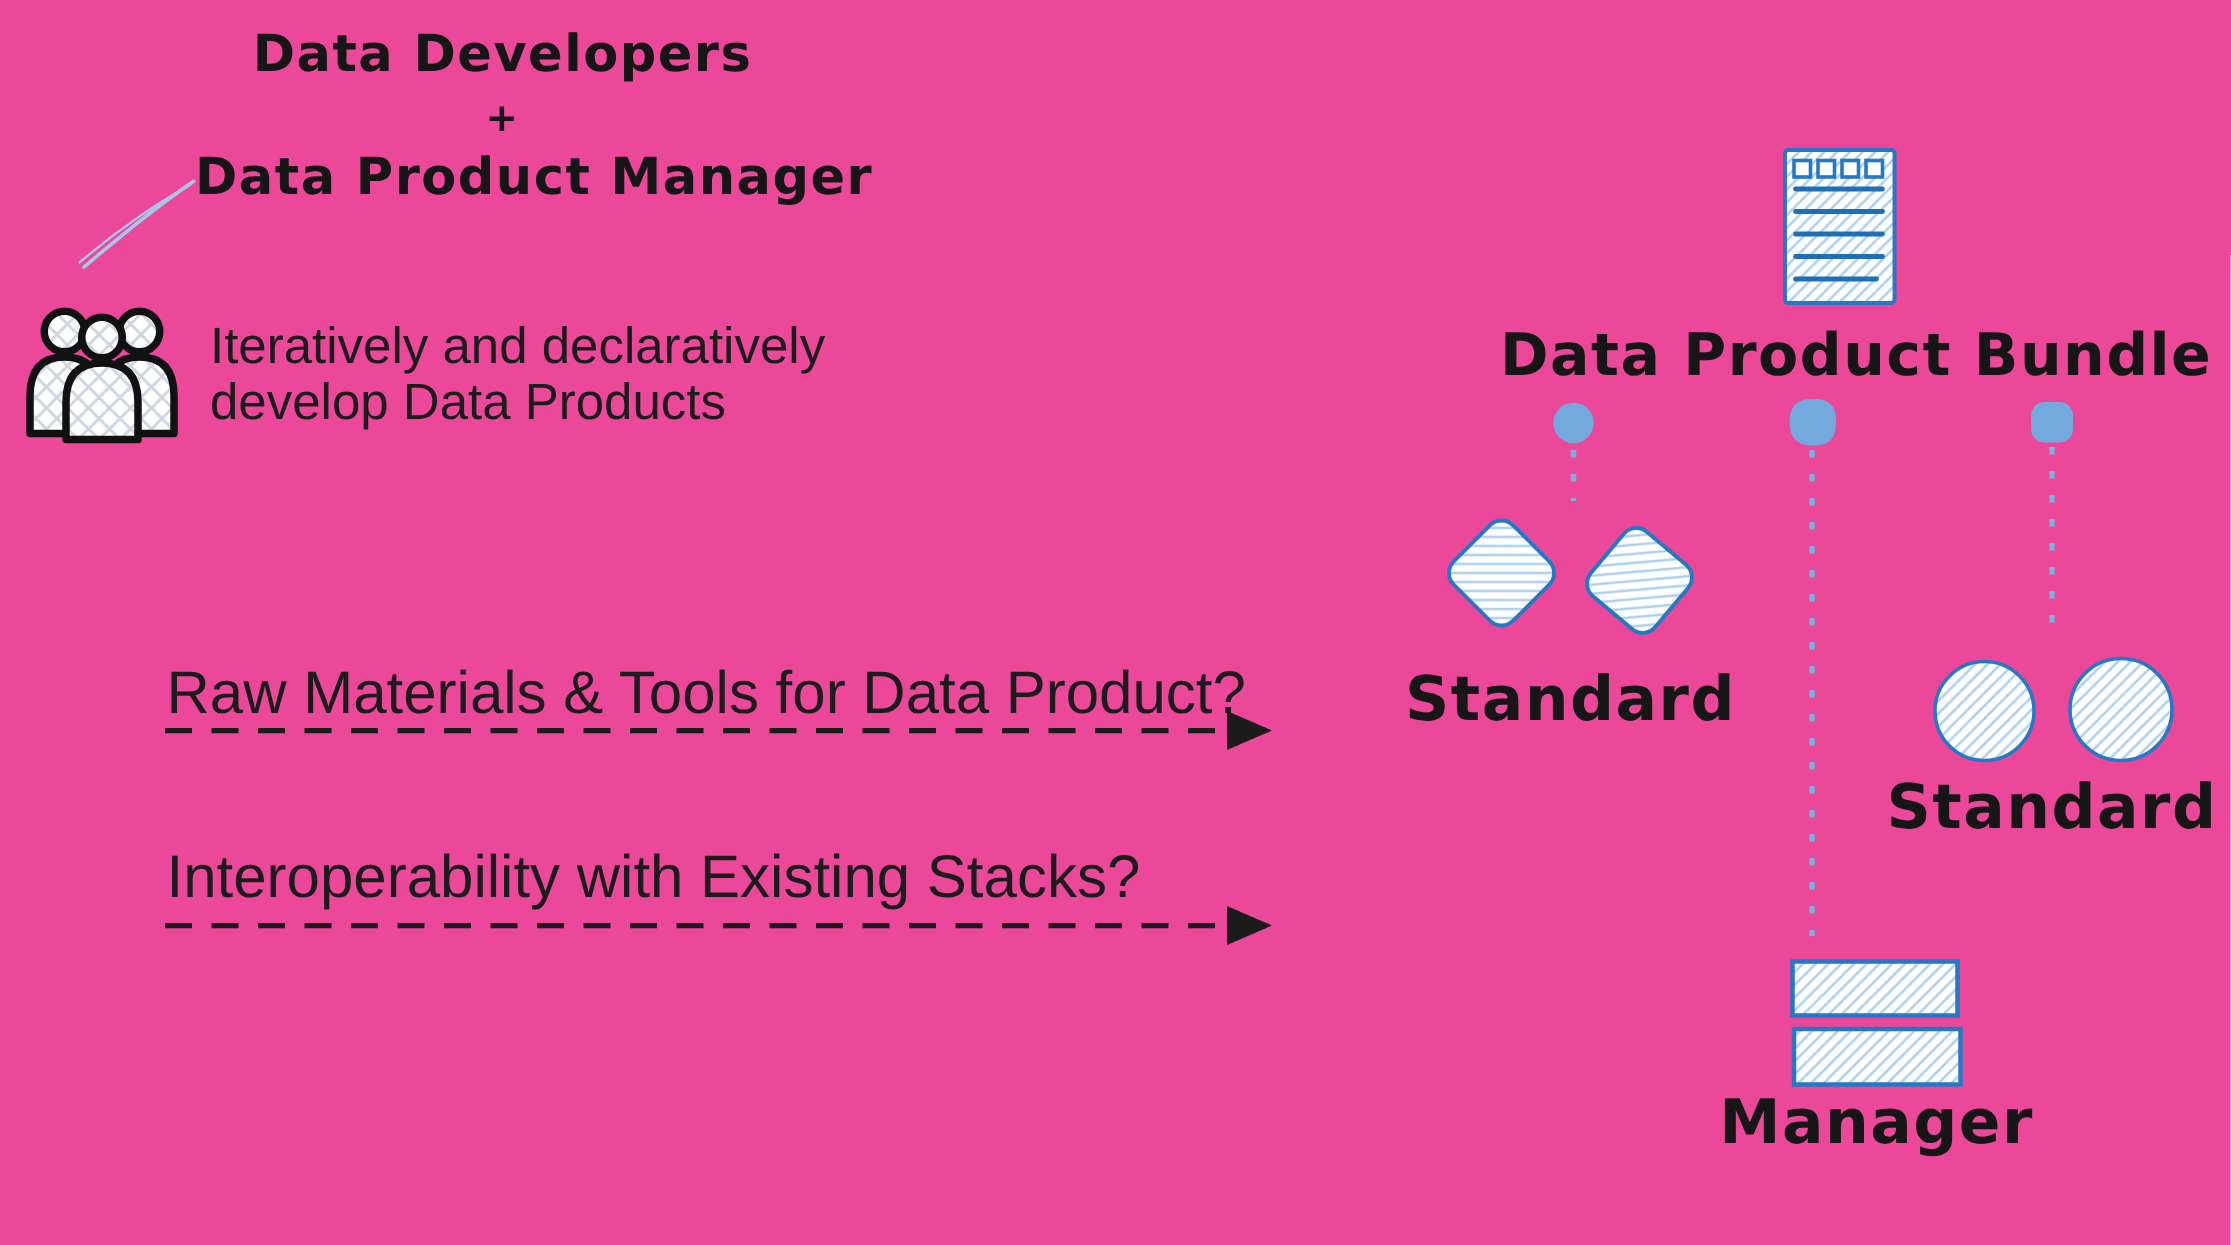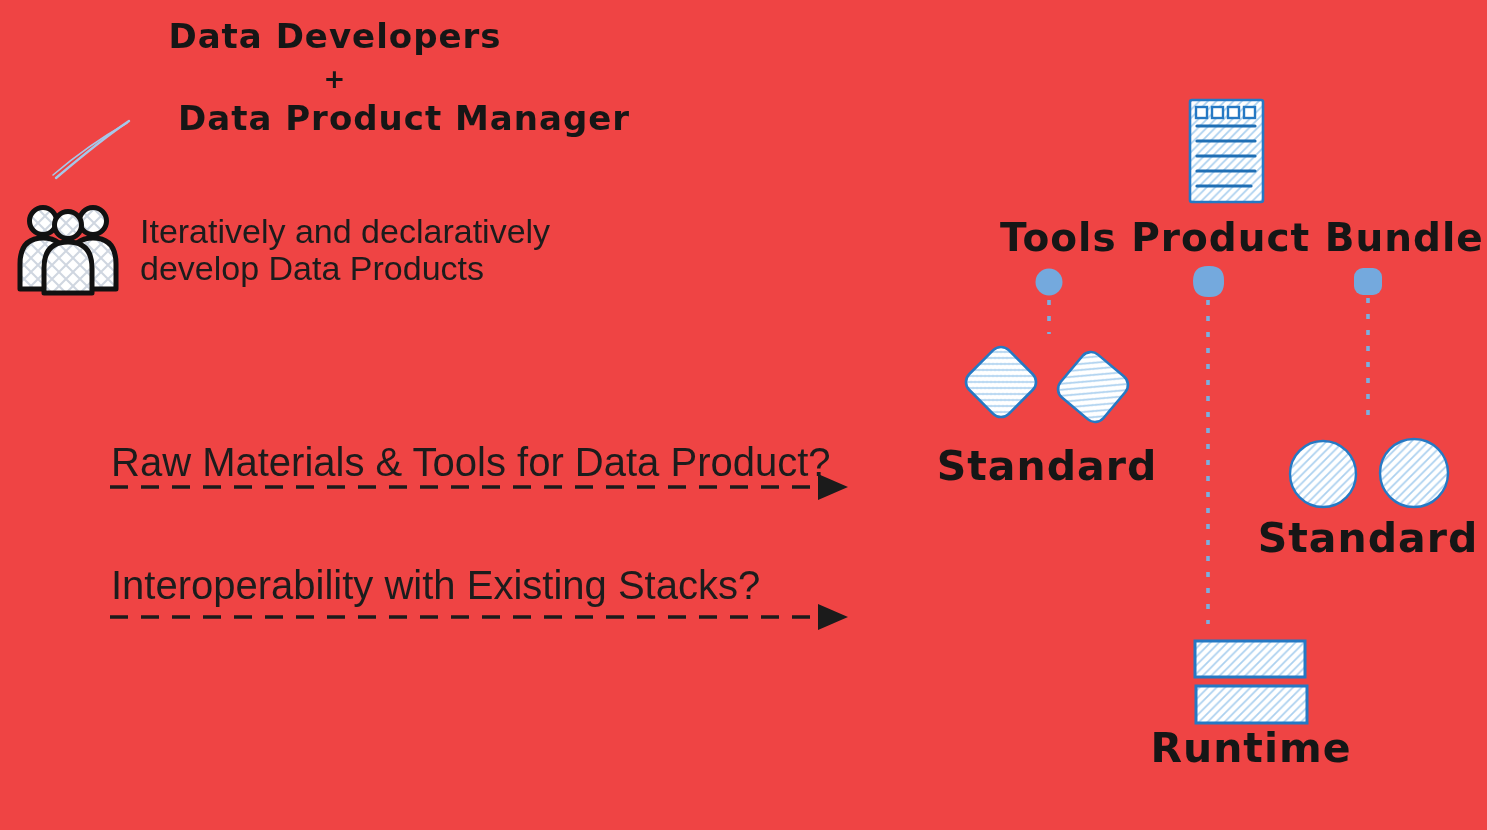--- a/index.html
+++ b/index.html
@@ -1,19 +1,19 @@
 <!DOCTYPE html>
 <html><head>
 <meta charset="utf-8">
 <style>
   html,body{margin:0;padding:0;background:#ffffff;}
   .canvas{
     position:relative;
     width:1487px;height:830px;
-    background:#ef4444;
+    background:#ec4899;
     overflow:hidden;
     font-family:"Liberation Sans",sans-serif;
     color:#1b1b1b;
   }
   .abs{position:absolute;}
   .hand{
     font-family:cursive, "DejaVu Sans", sans-serif;
     color:#161616;
     letter-spacing:1px;
     white-space:nowrap;
@@ -107,35 +107,35 @@
 
     <circle cx="1323" cy="474" r="33" fill="url(#hb)" stroke="#2579c4" stroke-width="2.4"></circle>
     <circle cx="1414" cy="473" r="34" fill="url(#hb)" stroke="#2579c4" stroke-width="2.4"></circle>
 
     <rect x="1195" y="641" width="110" height="36" fill="url(#hb)" stroke="#2579c4" stroke-width="3"></rect>
     <rect x="1196" y="686" width="111" height="37" fill="url(#hb)" stroke="#2579c4" stroke-width="3"></rect>
   </svg>
 
   <div class="abs hand center team-title-l" style="left:130px;top:16px;width:410px;">Data Developers</div>
   <div class="abs hand center team-plus" style="left:130px;top:64px;width:410px;">+</div>
-  <div class="abs hand center team-title-l" style="left:130px;top:98px;width:410px;margin-left:48px;">Data Product Manager</div>
+  <div class="abs hand center team-title-l" style="left:130px;top:98px;width:410px;">Data Product Manager</div>
 
   <div class="abs sans desc-line" style="left:140px;top:212px;">Iteratively and declaratively</div>
   <div class="abs sans desc-line" style="left:140px;top:249px;">develop Data Products</div>
 
   <div class="abs sans q-label" style="left:111px;top:440px;">Raw Materials &amp; Tools for Data Product?</div>
   <div class="abs sans q-label" style="left:111px;top:563px;">Interoperability with Existing Stacks?</div>
 
-  <div class="abs hand center bundle-title" style="left:1000px;top:215px;width:450px;">Tools Product Bundle</div>
+  <div class="abs hand center bundle-title" style="left:1000px;top:215px;width:450px;">Data Product Bundle</div>
 
   <div class="abs hand center comp-label" style="left:933px;top:444px;width:228px;">
     <div>Standard</div>
   </div>
 
   <div class="abs hand center comp-label" style="left:1254px;top:516px;width:228px;">
     <div>Standard</div>
   </div>
 
   <div class="abs hand center comp-label" style="left:1137px;top:726px;width:228px;">
-    <div>Runtime</div>
+    <div>Manager</div>
   </div>
 
 </div>
 
 </body></html>

